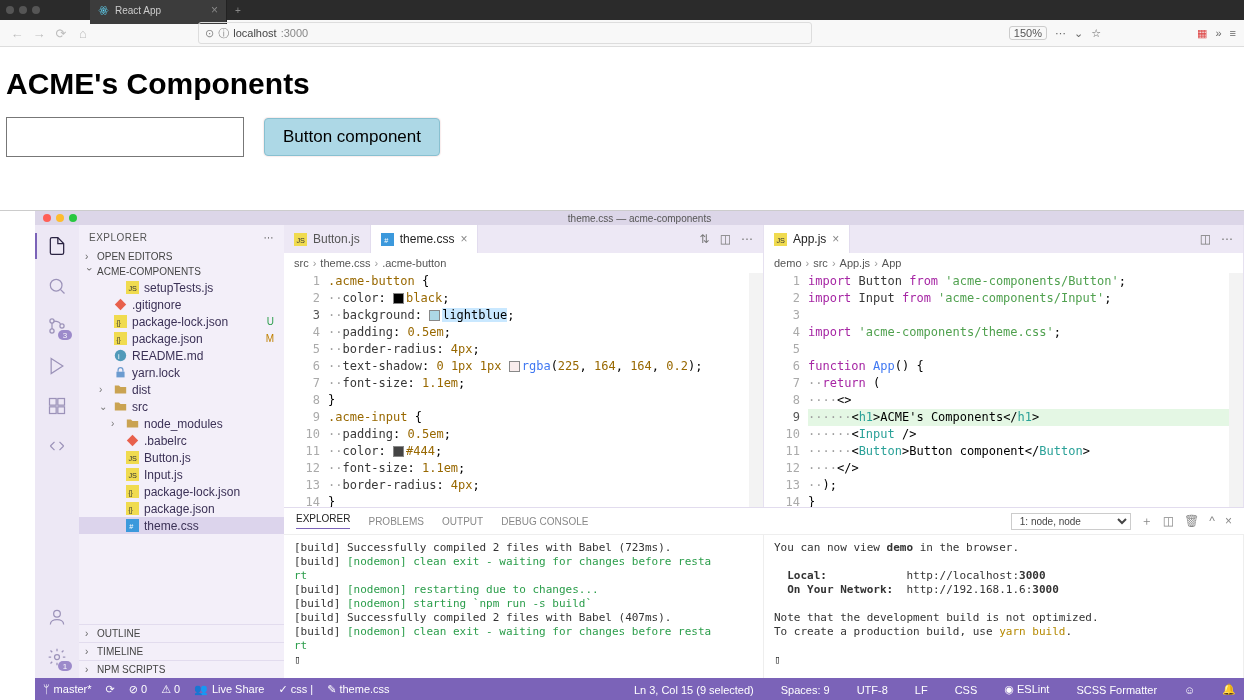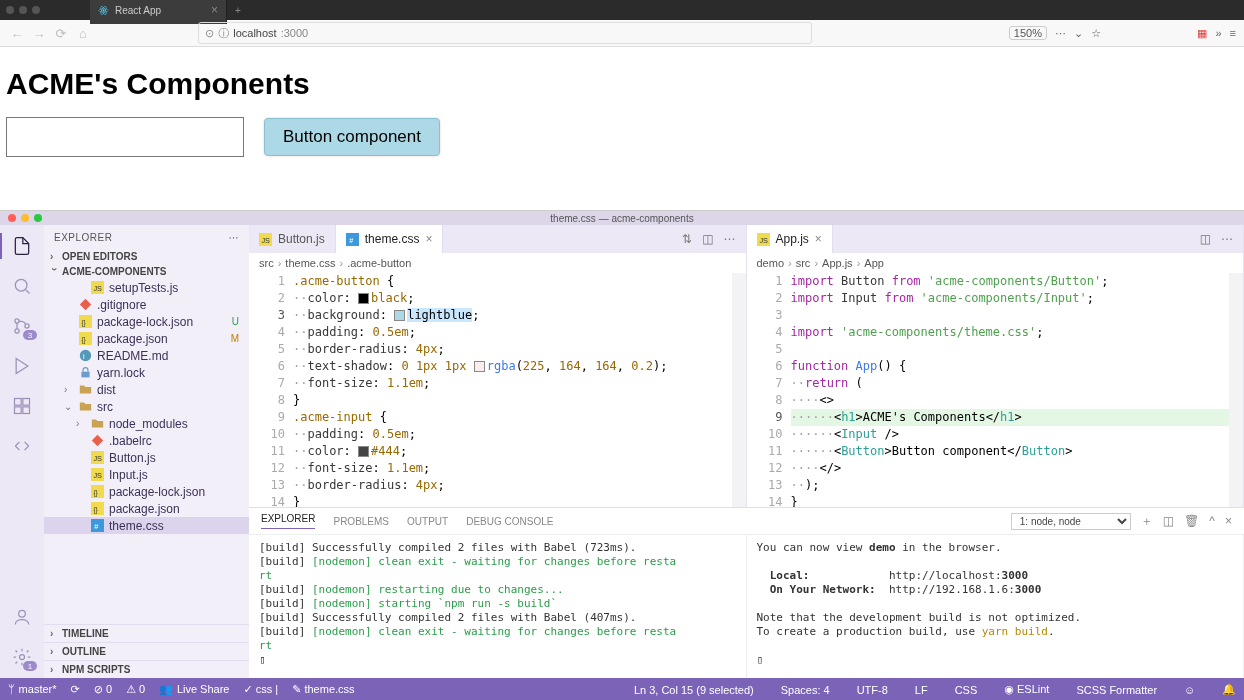--- a/index.html
+++ b/index.html
@@ -15,35 +15,35 @@
 .nav-icons span{width:18px;text-align:center;opacity:.4;font-size:13px;}
 .urlbox{flex:0 0 auto;width:600px;margin-left:100px;height:20px;border:1px solid #ddd;border-radius:3px;display:flex;align-items:center;padding:0 6px;font-size:11px;color:#888;gap:4px;}
 .urlbox .host{color:#444;}
 .right-addr{margin-left:auto;display:flex;gap:8px;align-items:center;font-size:11px;}
 .zoom{border:1px solid #ccc;border-radius:3px;padding:0 4px;color:#555;}
 .page{padding:20px 6px;height:160px;}
 .page h1{margin:0 0 16px 0;font-size:30px;font-weight:800;}
 .page-row{display:flex;gap:20px;align-items:center;}
 .inp{width:232px;height:36px;border:1px solid #777;}
 .btn{background:#add8e6;border-radius:4px;padding:8px 18px;font-size:17px;color:#000;box-shadow:0 0 1px 1px rgba(225,164,164,0.2);border:1px solid #88c0d0;}
-.vscode{position:absolute;top:210px;left:0;right:0;bottom:0;border-top:1px solid #ccc;display:flex;flex-direction:column;font-family:-apple-system,BlinkMacSystemFont,sans-serif;}
+.vscode{position:absolute;top:210px;left:0;right:0;bottom:0;border-top:1px solid #ccc;display:flex;flex-direction:column;font-family:-apple-system,BlinkMacSystemFont,sans-serif;padding-left:35px;}
 .titlebar{height:14px;background:#dcd6e8;display:flex;align-items:center;justify-content:center;font-size:10px;color:#555;position:relative;}
 .titlebar .mac{position:absolute;left:8px;display:flex;gap:5px;}
 .mac .d{width:8px;height:8px;border-radius:50%;}
 .mac .r{background:#ff5f57;}.mac .y{background:#febc2e;}.mac .g{background:#28c840;}
 .vsbody{flex:1;display:flex;min-height:0;}
 .activitybar{width:44px;background:#ede8f5;display:flex;flex-direction:column;align-items:center;padding-top:10px;gap:18px;color:#7a6fa0;position:relative;}
 .activitybar .ai{width:22px;height:22px;display:flex;align-items:center;justify-content:center;opacity:.7;position:relative;}
 .activitybar .ai.active{opacity:1;color:#2a2342;}
 .activitybar .ai.active::before{content:"";position:absolute;left:-11px;top:-2px;bottom:-2px;width:2px;background:#7b63b8;}
 .badge{position:absolute;bottom:-3px;right:-4px;background:#7b63b8;color:#fff;border-radius:8px;font-size:8px;min-width:10px;height:10px;display:flex;align-items:center;justify-content:center;padding:0 2px;}
 .activitybar .bottom{margin-top:auto;margin-bottom:10px;display:flex;flex-direction:column;gap:18px;}
 .sidebar{width:205px;background:#f3eff9;font-size:12px;color:#3b3156;display:flex;flex-direction:column;}
 .sb-head{height:24px;display:flex;align-items:center;justify-content:space-between;padding:0 10px;font-size:10px;letter-spacing:.5px;color:#555;}
-.sb-sec{padding:2px 6px;font-weight:700;font-size:10px;color:#444;display:flex;align-items:center;gap:4px;}
+.sb-sec{padding:2px 6px;font-weight:400;font-size:10px;color:#444;display:flex;align-items:center;gap:4px;}
 .sb-sec::before{content:"›";transform:rotate(0deg);display:inline-block;width:8px;color:#666;}
 .sb-sec.open::before{transform:rotate(90deg);}
 .tree{flex:1;overflow:hidden;font-size:12px;}
 .tree .item{display:flex;align-items:center;gap:5px;padding:1.5px 4px 1.5px 20px;color:#3b3156;white-space:nowrap;}
 .tree .item.d1{padding-left:32px;}
 .tree .item.sel{background:#dcd4ec;}
 .tree .item .chev{width:10px;color:#777;font-size:10px;display:inline-block;}
 .git-m{color:#c08000;margin-left:auto;padding-right:6px;font-size:10px;}
 .git-u{color:#2a9d4a;margin-left:auto;padding-right:6px;font-size:10px;}
 .fi{width:13px;height:13px;flex:0 0 auto;}
@@ -325,22 +325,22 @@
           <div class="item d1 sel">
             <span class="chev"></span>
             <svg class="fi" viewBox="0 0 16 16">
               <rect width="16" height="16" fill="#3c99dc"></rect>
               <text x="4" y="12" font-size="9" fill="#fff">#</text>
             </svg>
             <span>theme.css</span>
           </div>
         </div>
       <div class="sb-bot">
+        <div class="sb-sec">OUTLINE</div>
         <div class="sb-sec">TIMELINE</div>
-        <div class="sb-sec">OUTLINE</div>
         <div class="sb-sec">NPM SCRIPTS</div>
       </div>
     </div>
 
     <div class="editors">
       <div class="tabsrow" style="flex:1;min-height:0;">
         <div class="edcol">
           <div class="tabsbar" id="tabs-left">
             <div class="etab">
                 <svg class="fi" viewBox="0 0 16 16">
@@ -480,21 +480,21 @@
   <div class="statusbar">
     <span class="sb-item">ᛘ <span>master*</span></span>
     <span class="sb-item">⟳</span>
     <span class="sb-item">⊘ 0</span>
     <span class="sb-item">⚠ 0</span>
     <span class="sb-item">👥 <span>Live Share</span></span>
     <span class="sb-item">✓ css |</span>
     <span class="sb-item">✎ theme.css</span>
     <div class="right">
       <span class="sb-item">Ln 3, Col 15 (9 selected)</span>
-      <span class="sb-item">Spaces: 4</span>
+      <span class="sb-item">Spaces: 9</span>
       <span class="sb-item">UTF-8</span>
       <span class="sb-item">LF</span>
       <span class="sb-item">CSS</span>
       <span class="sb-item">◉ ESLint</span>
       <span class="sb-item">SCSS Formatter</span>
       <span class="sb-item">☺</span>
       <span class="sb-item">🔔</span>
     </div>
   </div>
 </div>

